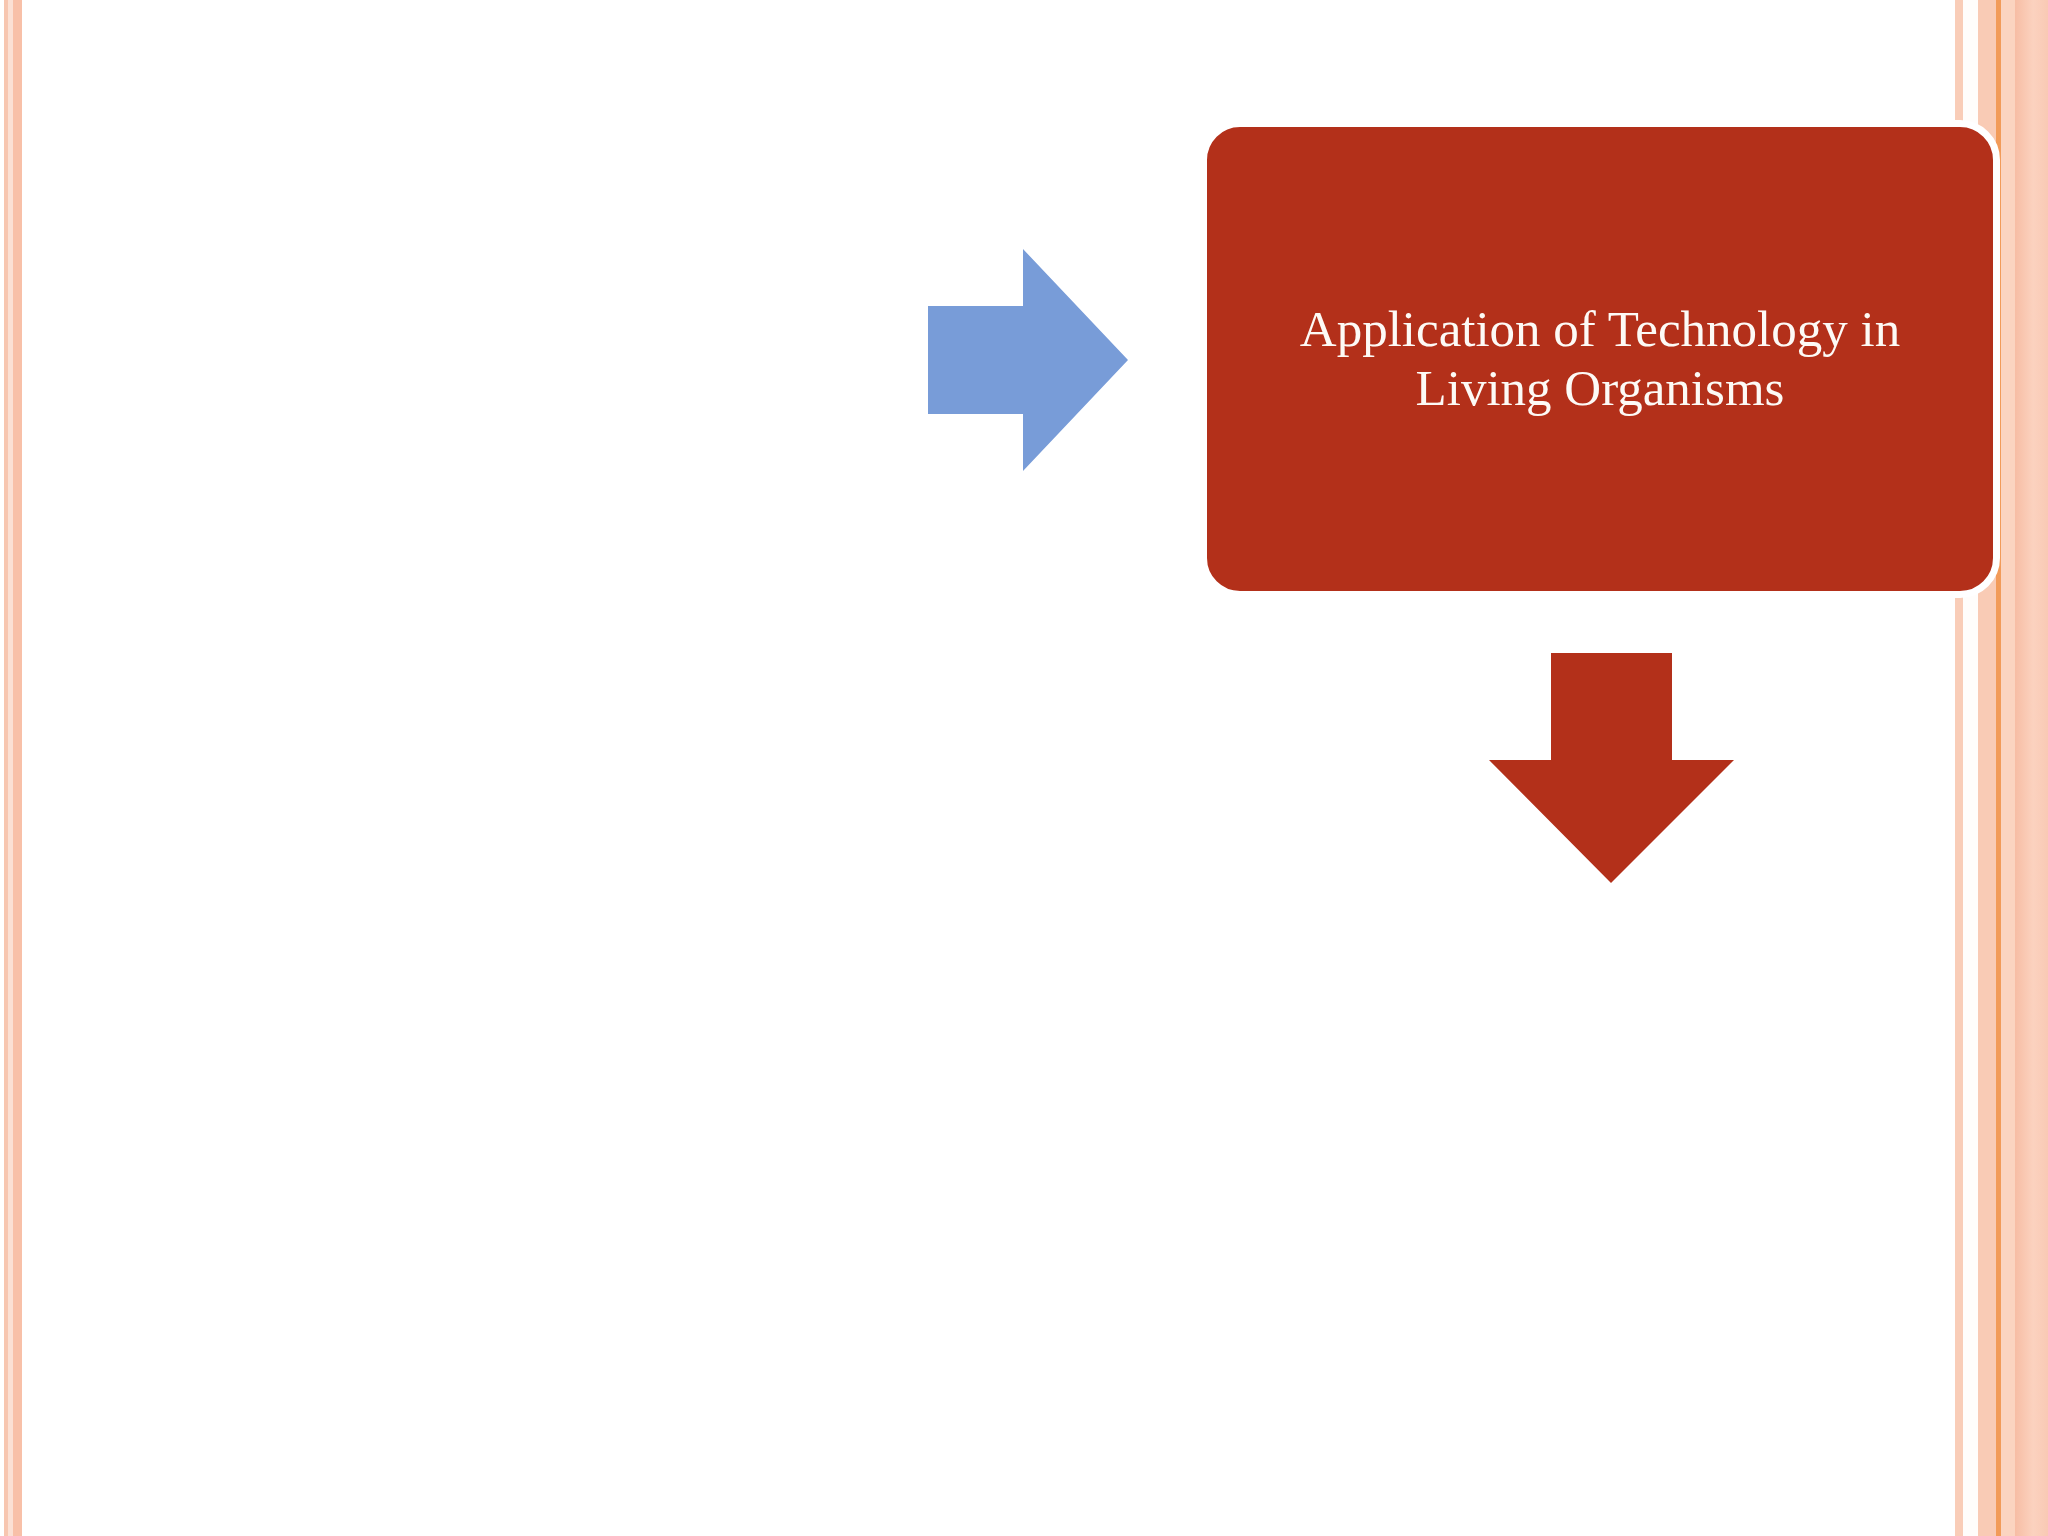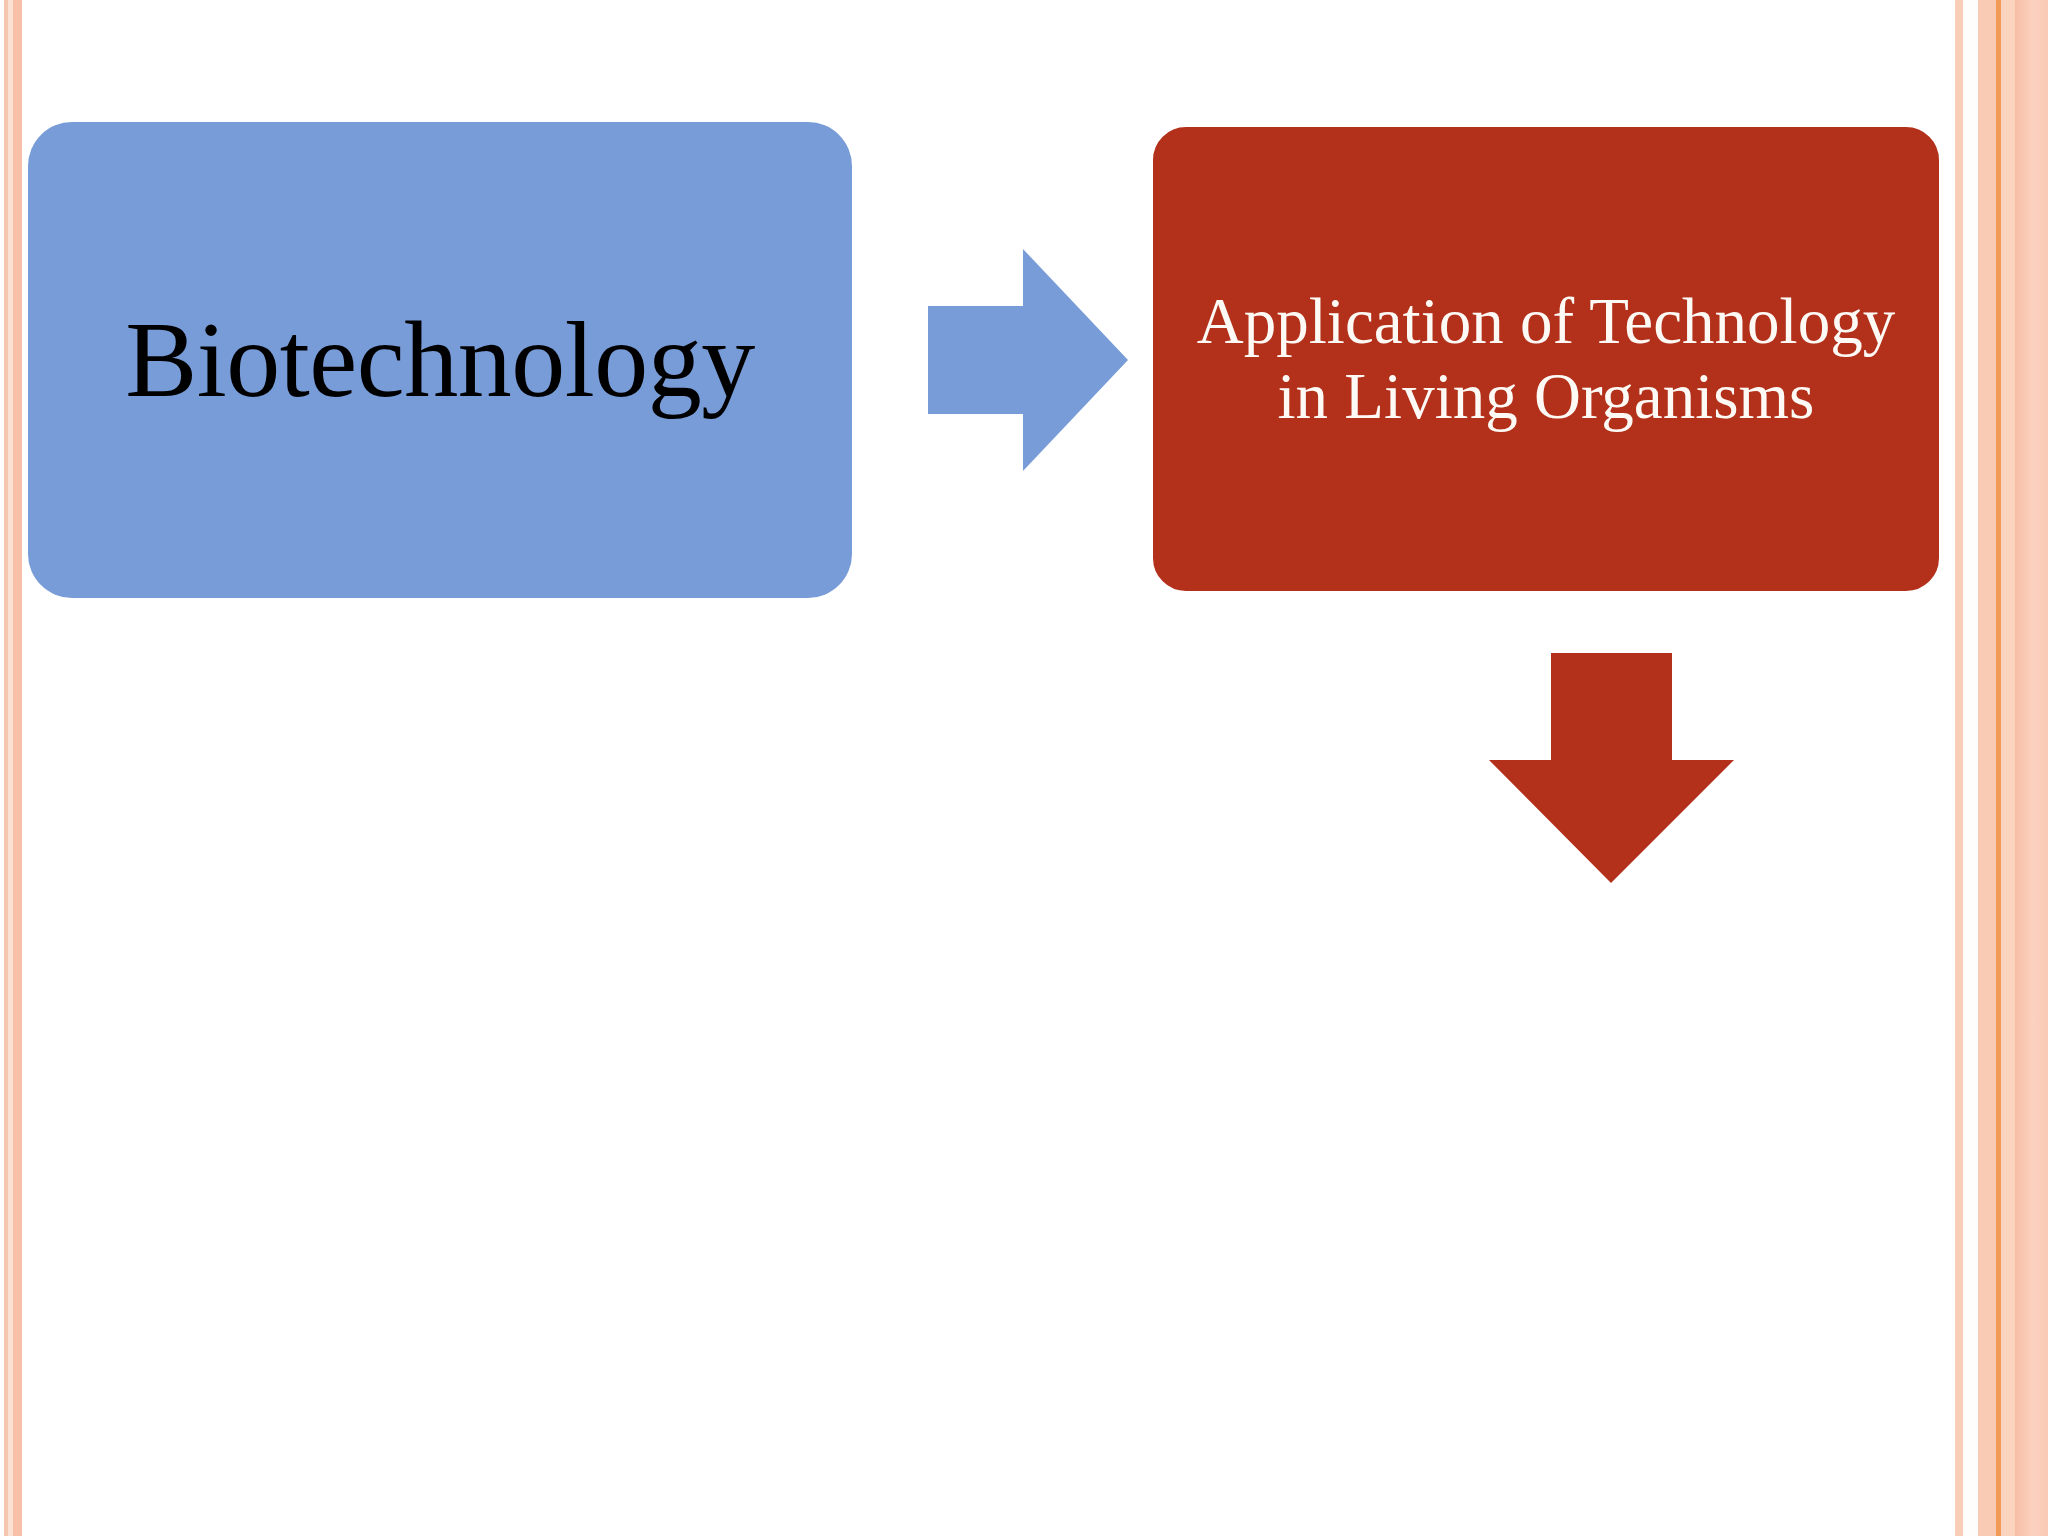--- a/index.html
+++ b/index.html
@@ -67,29 +67,29 @@
     background: #789cd8;
     border-radius: 44px;
     color: #000000;
     font-size: 108px;
     line-height: 1.05;
     letter-spacing: -0.5px;
     font-stretch: condensed;
   }
 
   #node-application {
-    left: 1146px;
+    left: 1200px;
     top: 120px;
     width: 800px;
     height: 478px;
     background: #b3301a;
     border-radius: 40px;
     border: 7px solid #ffffff;
     color: #fdfaf6;
-    font-size: 65px;
+    font-size: 51px;
     line-height: 1.16;
     padding: 0 26px;
   }
 
   #node-uses {
     left: 1203px;
     top: 948px;
     width: 800px;
     height: 460px;
     background: #f2c827;
@@ -131,23 +131,20 @@
 
   <div id="right-band">
     <div class="rb rb1"></div>
     <div class="rb rb2"></div>
     <div class="rb rb3"></div>
     <div class="rb rb4"></div>
     <div class="rb rb5"></div>
     <div class="rb rb6"></div>
   </div>
 
-  <div class="node" id="node-biotechnology">
-    <span class="node-text">Biotechnology</span>
-  </div>
 
   <div id="arrow-right">
     <svg viewBox="0 0 200 222" preserveAspectRatio="none" aria-hidden="true">
       <polygon points="0,57 95,57 95,0 200,111 95,222 95,165 0,165" fill="#789cd8"></polygon>
     </svg>
   </div>
 
   <div class="node" id="node-application">
     <span class="node-text">Application of Technology in Living Organisms</span>
   </div>

